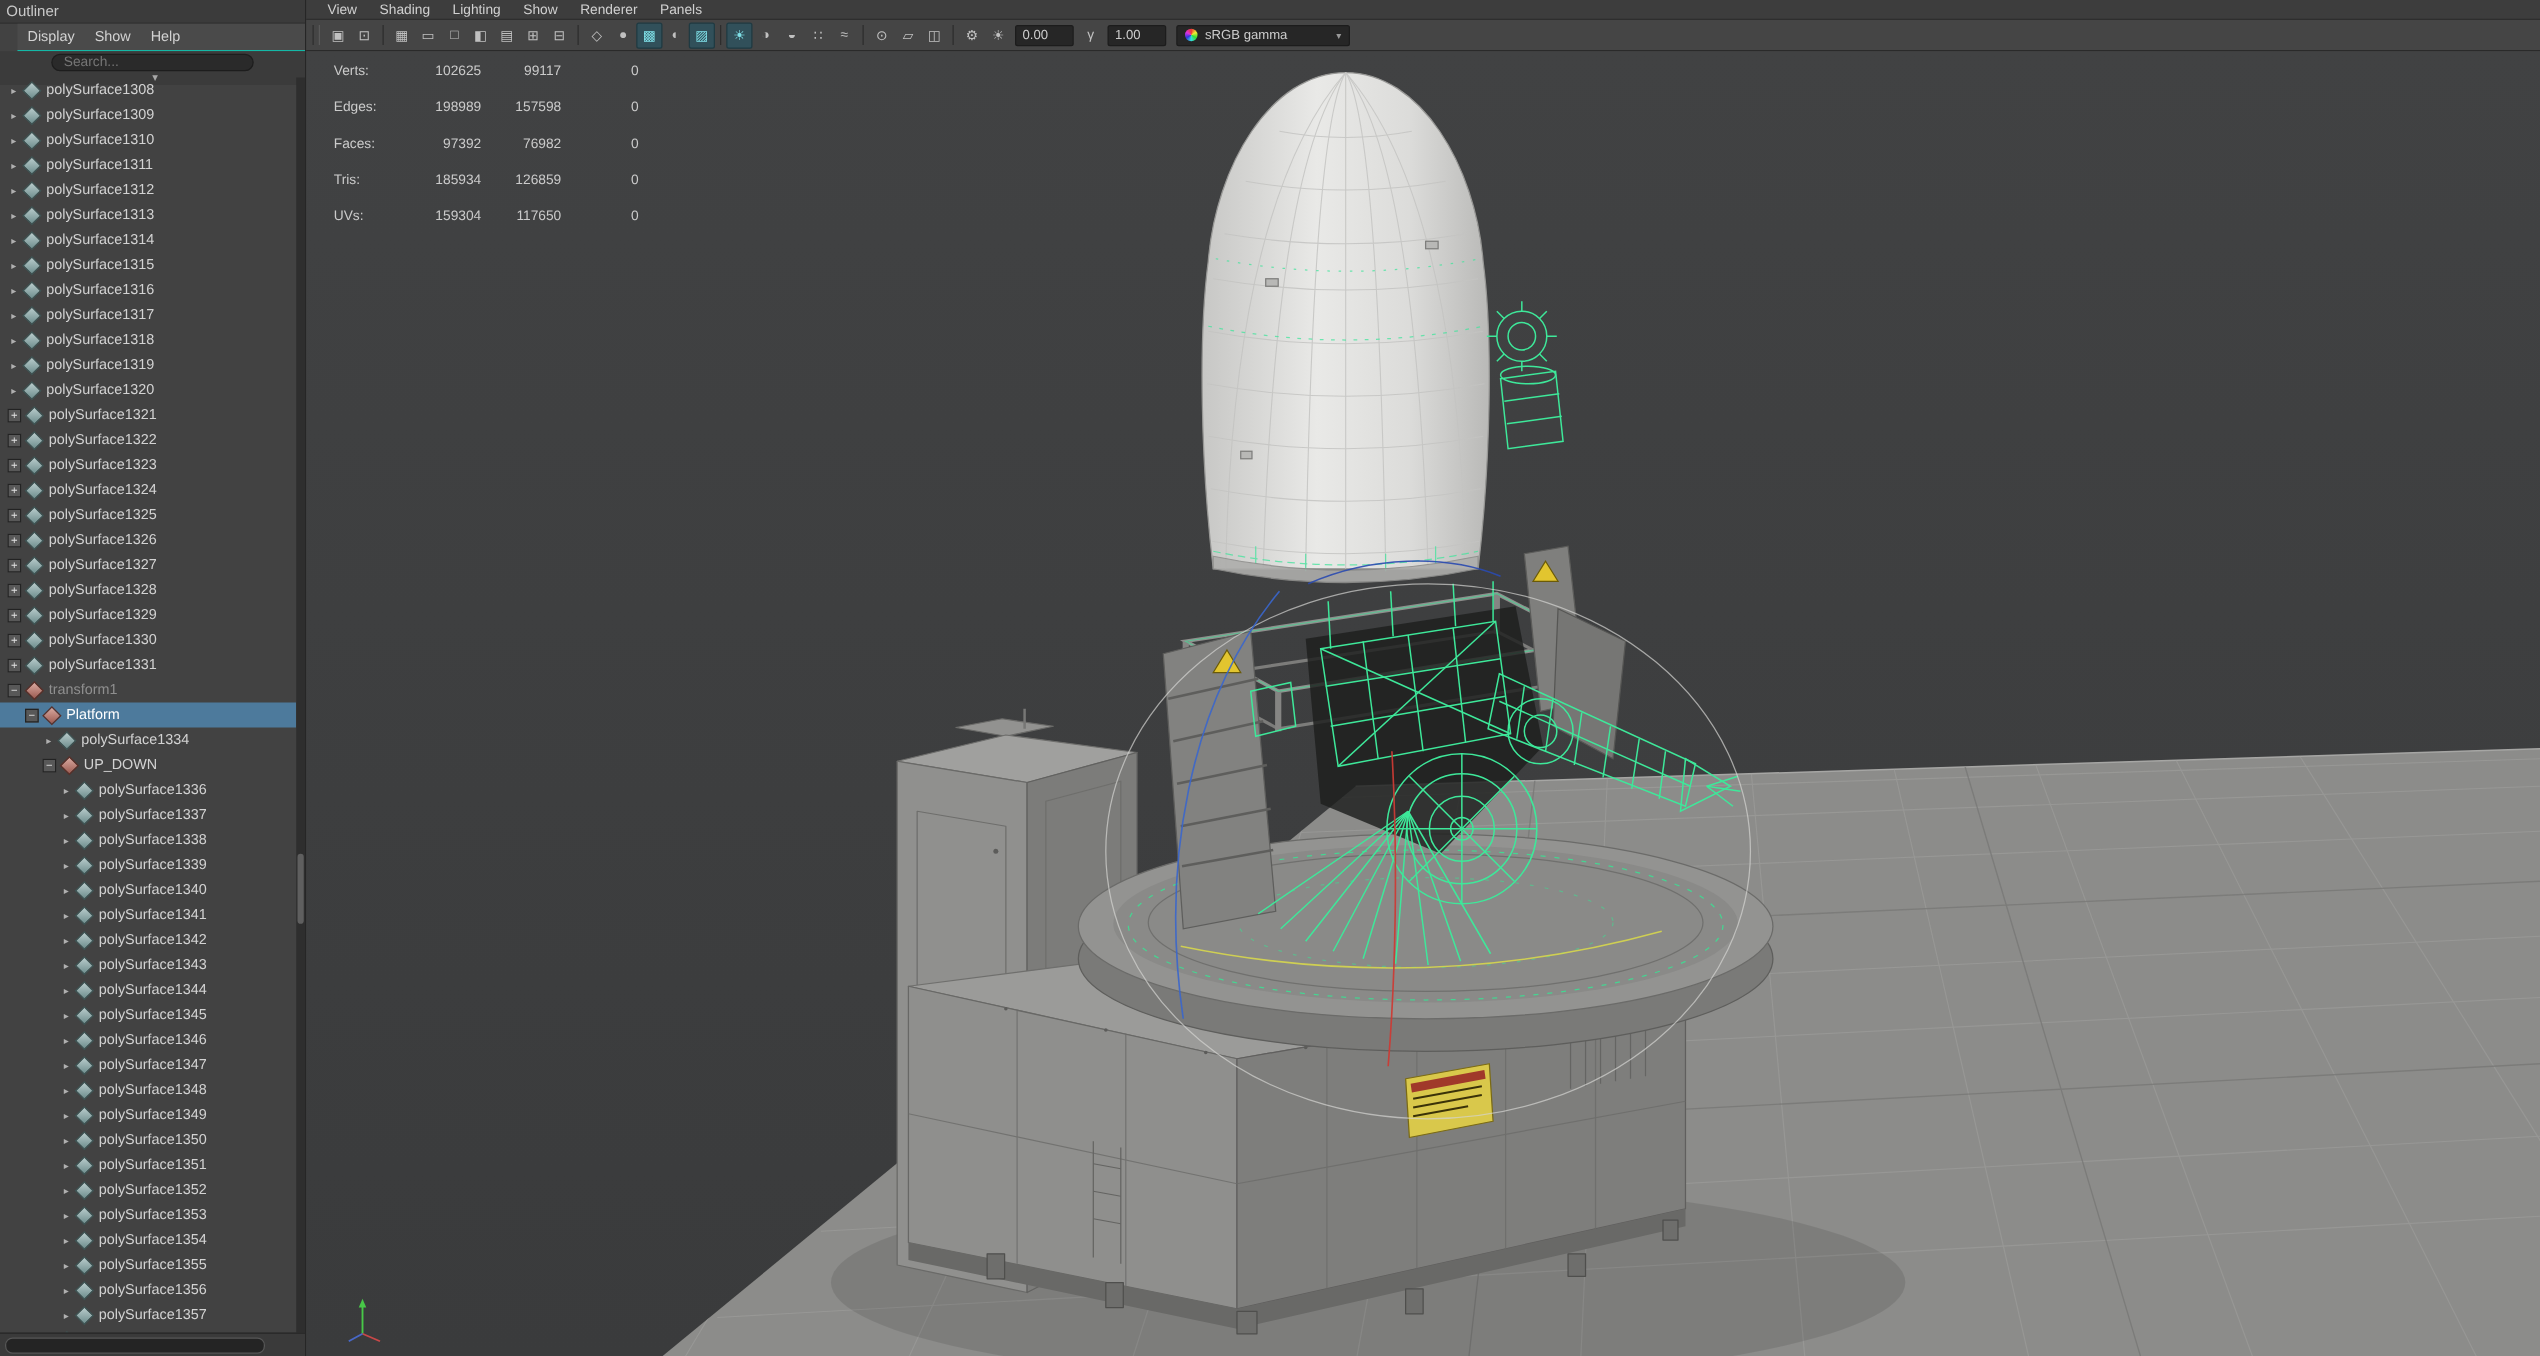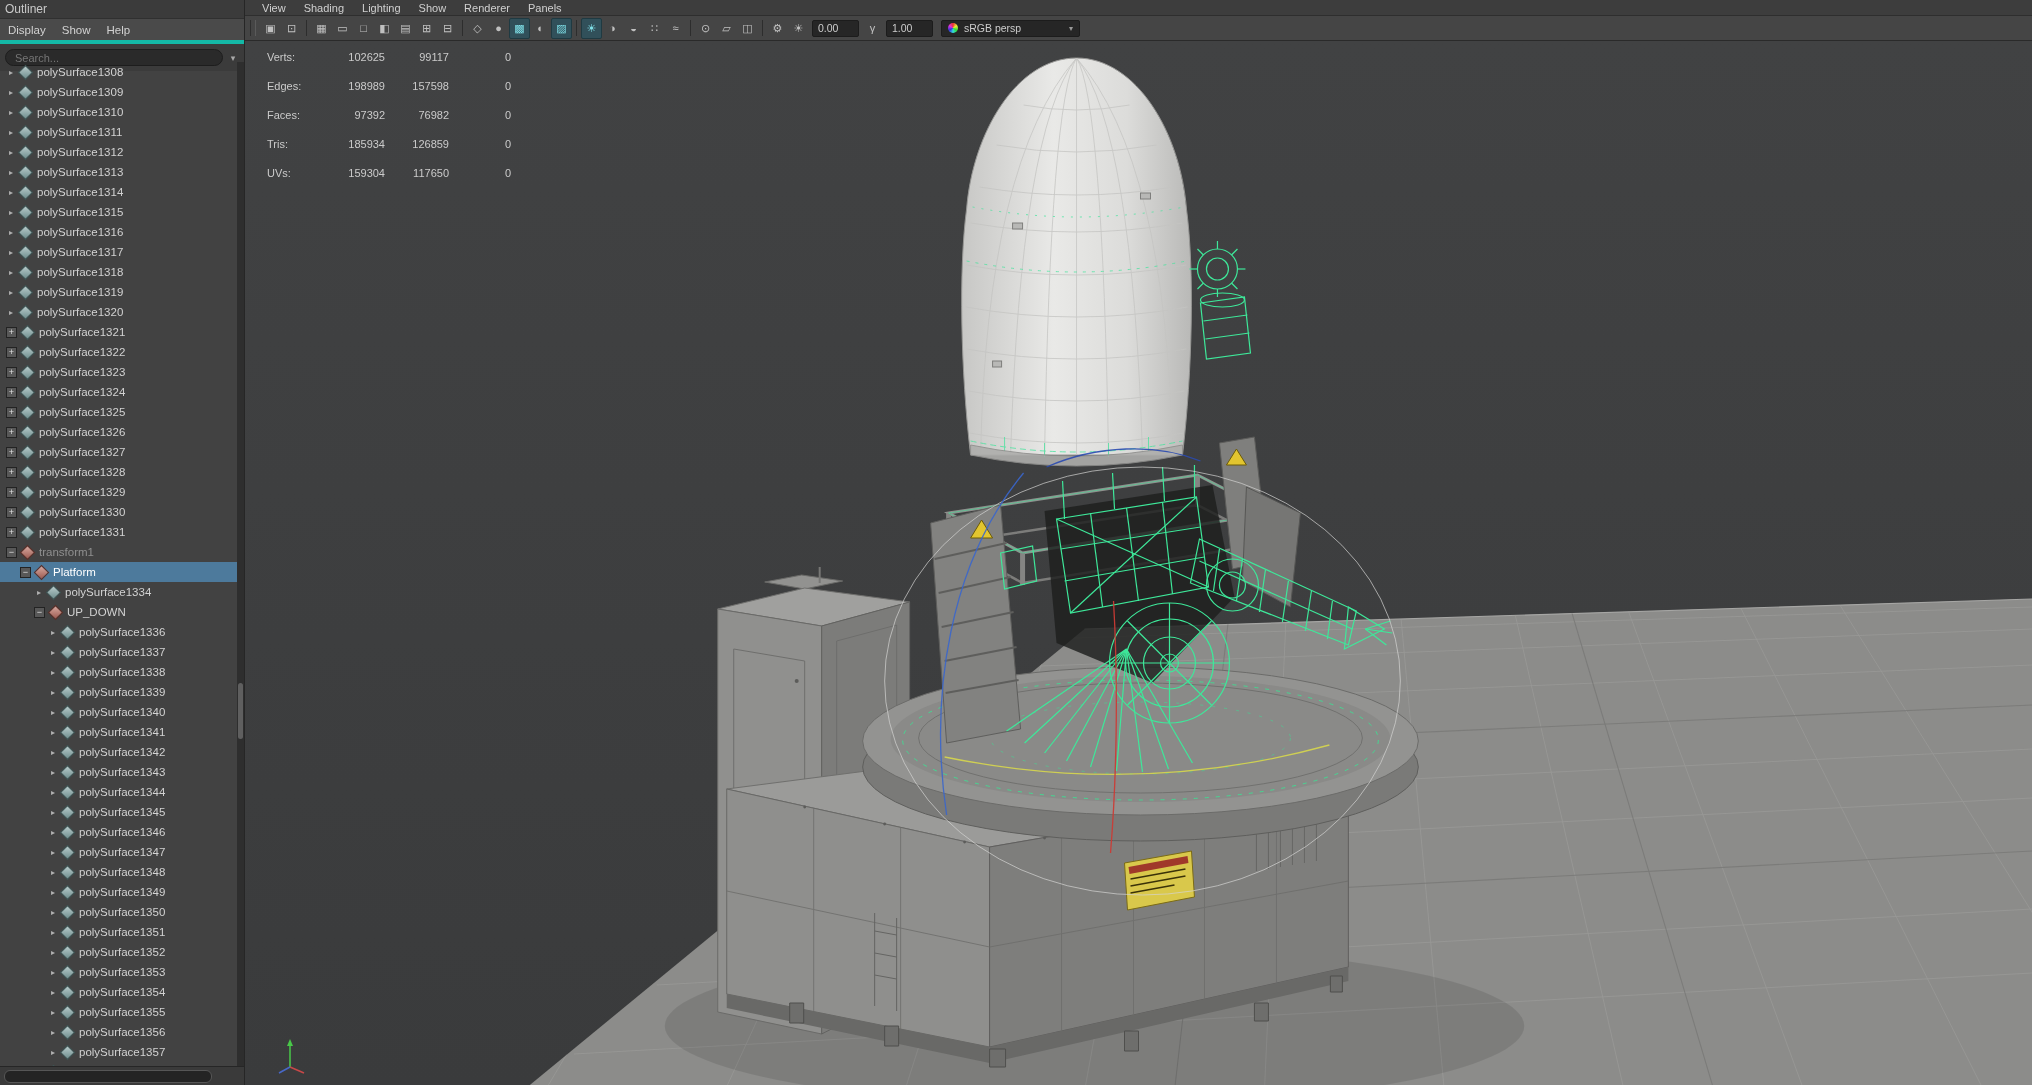--- a/index.html
+++ b/index.html
@@ -6,23 +6,23 @@
     background:#3c3c3c;font-family:"Liberation Sans",sans-serif;
     -webkit-font-smoothing:antialiased;}
   #app{display:flex;width:2032px;height:1085px;}
 
   
   #outliner{width:244px;min-width:244px;height:100%;background:#424242;position:relative;
     border-right:1px solid #262626;}
   .ol-title{height:18px;line-height:18px;background:#3b3b3b;color:#c9c9c9;font-size:12px;
     padding-left:5px;border-bottom:1px solid #303030;}
   .ol-menubar{height:21px;display:flex;align-items:center;background:#4a4a4a;
-    border-bottom:4px solid #14b8a6;}
+    border-bottom:1px solid #14b8a6;margin-left:14px;}
   .ol-menu-item{color:#d2d2d2;font-size:11.5px;padding:0 8px;cursor:default;}
-  .ol-search{height:23px;display:flex;align-items:center;padding:2px 5px;background:#3b3b3b;}
+  .ol-search{height:23px;display:flex;align-items:center;padding:2px 5px;background:#3b3b3b;flex-direction:column;}
   .ol-search input{flex:1;height:15px;background:#2a2a2a;border:1px solid #1d1d1d;
     border-radius:9px;color:#b5b5b5;font-size:11px;padding:0 9px;outline:none;min-width:0;}
   .ol-filter{color:#a8a8a8;font-size:9px;margin-left:4px;width:12px;text-align:center;}
   .ol-list{position:absolute;top:62px;bottom:18px;left:0;right:7px;overflow:hidden;}
   .ol-row{height:20px;display:flex;align-items:center;font-size:11.5px;color:#d2d2d2;
     white-space:nowrap;}
   .ol-row.selected{background:#4d7a9c;color:#ffffff;}
   .ol-row.dimmed{color:#8f8f8f;}
   .exp{width:14px;text-align:center;color:#b0b0b0;font-size:8px;flex:none;}
   .expbox{width:9px;height:9px;border:1px solid #232323;background:#585858;color:#e0e0e0;
@@ -388,21 +388,21 @@
         <span class="tb-icon">▱</span>
         <span class="tb-icon">◫</span>
         <div class="tb-sep"></div>
         <span class="tb-icon">⚙</span>
         <span class="tb-icon">☀</span>
         <div class="tb-field">0.00</div>
         <span class="tb-icon">γ</span>
         <div class="tb-field">1.00</div>
         <div class="tb-dropdown">
           <span class="colorwheel"></span>
-          <span>sRGB persp</span>
+          <span>sRGB gamma</span>
           <span class="tb-caret">▾</span>
         </div>
       </div>
 
     <div class="vp-canvas">
 
       <svg id="scene" viewBox="0 0 1788 1044" preserveAspectRatio="none">
         <defs>
           <linearGradient id="domeG" x1="0" y1="0" x2="1" y2="0">
             <stop offset="0" stop-color="#c7c7c5"></stop>

